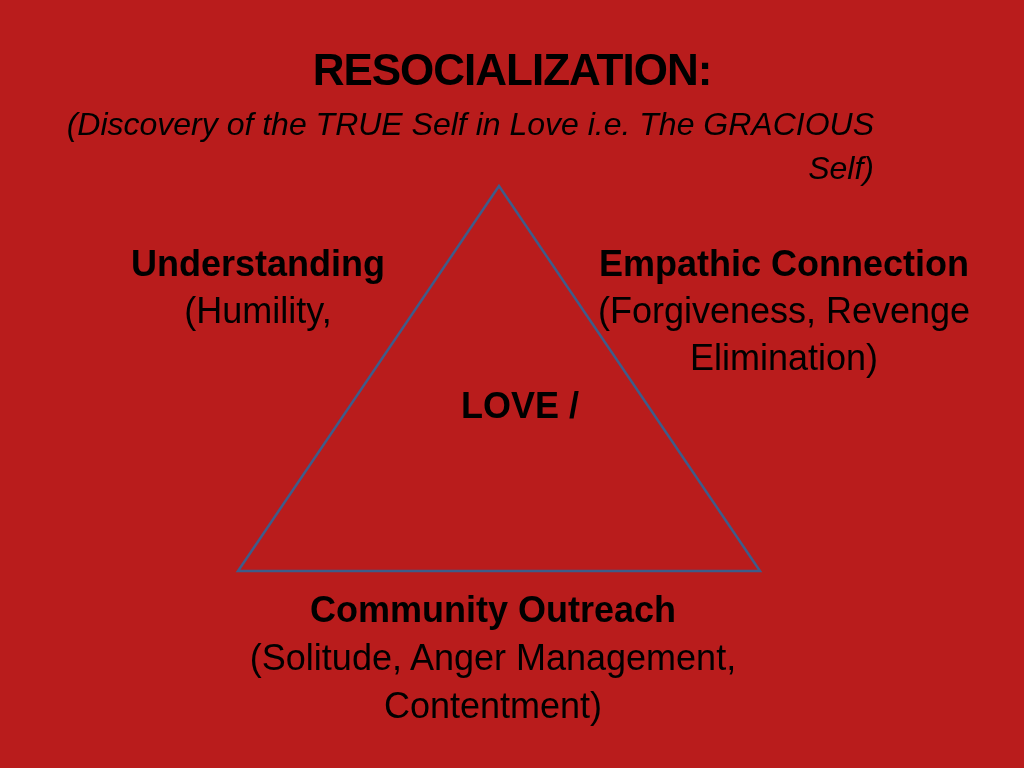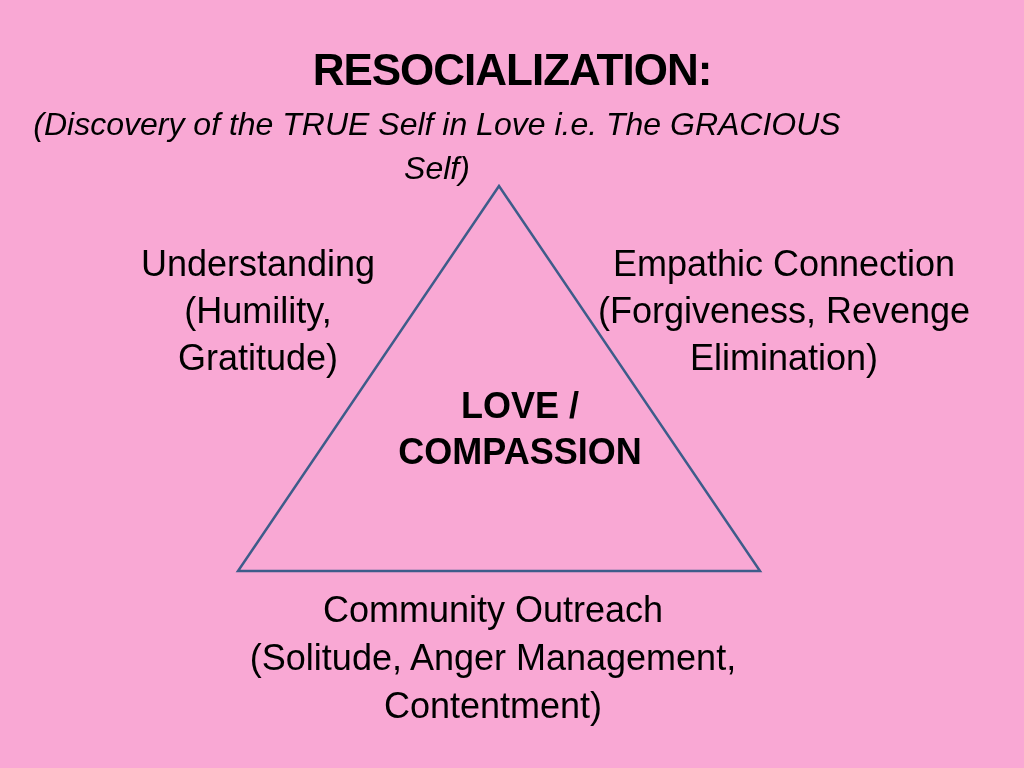--- a/index.html
+++ b/index.html
@@ -4,61 +4,61 @@
 <style>
   html, body {
     margin: 0;
     padding: 0;
     background: #ffffff;
   }
   .slide {
     position: relative;
     width: 1024px;
     height: 768px;
-    background: #f9a8d4;
+    background: #b91c1c;
     overflow: hidden;
     font-family: "Liberation Sans", "DejaVu Sans", sans-serif;
     color: #000000;
   }
   .slide-title {
     position: absolute;
     top: 44px;
     left: 0;
     width: 1024px;
     text-align: center;
     font-size: 44px;
     font-weight: bold;
     letter-spacing: -1px;
     line-height: 52px;
   }
   .slide-subtitle {
     position: absolute;
     top: 102px;
     left: 0;
     width: 874px;
-    text-align: center;
+    text-align: right;
     font-size: 32px;
     font-style: italic;
     line-height: 44px;
   }
   .triangle-svg {
     position: absolute;
     left: 230px;
     top: 180px;
     width: 540px;
     height: 400px;
   }
   .label-block {
     position: absolute;
     text-align: center;
     font-size: 36px;
     line-height: 47px;
   }
   .label-heading {
-    font-weight: normal;
+    font-weight: bold;
     font-style: normal;
   }
   .label-sub {
     font-weight: normal;
   }
   .label-left {
     left: 98px;
     top: 240px;
     width: 320px;
   }
@@ -89,27 +89,25 @@
   <div class="slide-title">RESOCIALIZATION:</div>
 
   <div class="slide-subtitle">(Discovery of the TRUE Self in Love i.e. The GRACIOUS Self)</div>
 
   <svg class="triangle-svg" viewBox="0 0 540 400" xmlns="http://www.w3.org/2000/svg">
     <polygon points="269,6 8,391 530,391" fill="none" stroke-width="2.5" stroke-linejoin="miter" stroke="#3E5C8A"></polygon>
   </svg>
 
   <div class="label-block label-center">
     <div>LOVE /</div>
-    <div>COMPASSION</div>
   </div>
 
   <div class="label-block label-left">
     <div class="label-heading">Understanding</div>
     <div class="label-sub">(Humility,</div>
-    <div class="label-sub">Gratitude)</div>
   </div>
 
   <div class="label-block label-right">
     <div class="label-heading">Empathic Connection</div>
     <div class="label-sub">(Forgiveness, Revenge</div>
     <div class="label-sub">Elimination)</div>
   </div>
 
   <div class="label-block label-bottom">
     <div class="label-heading">Community Outreach</div>

